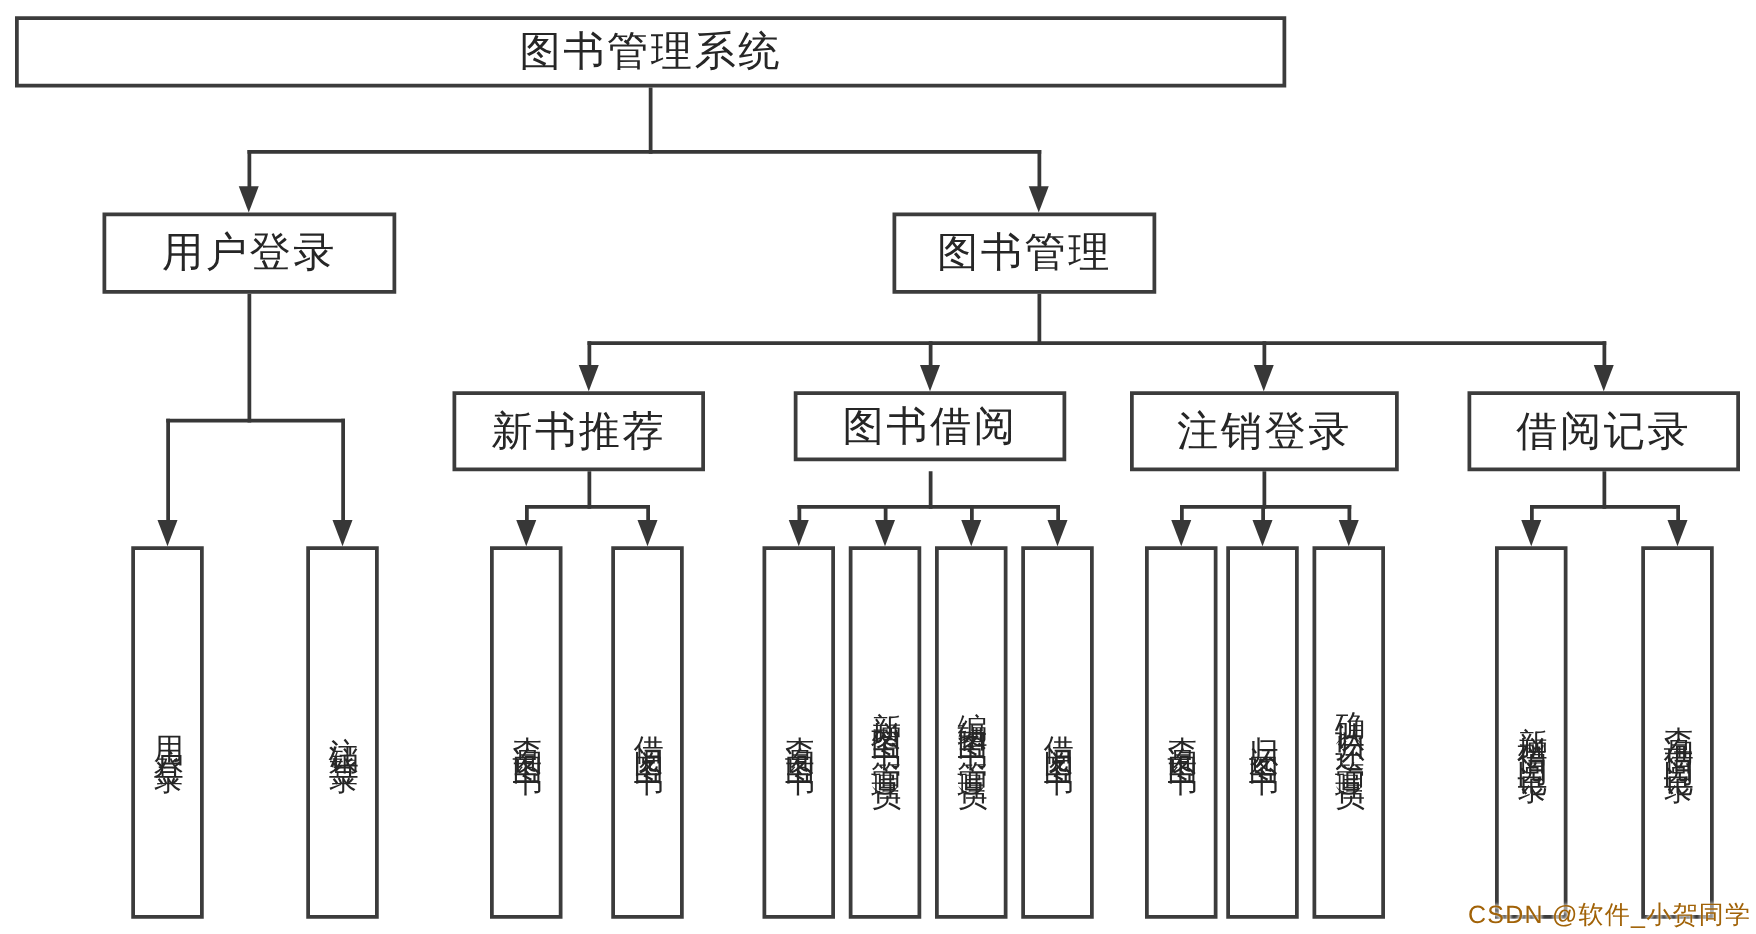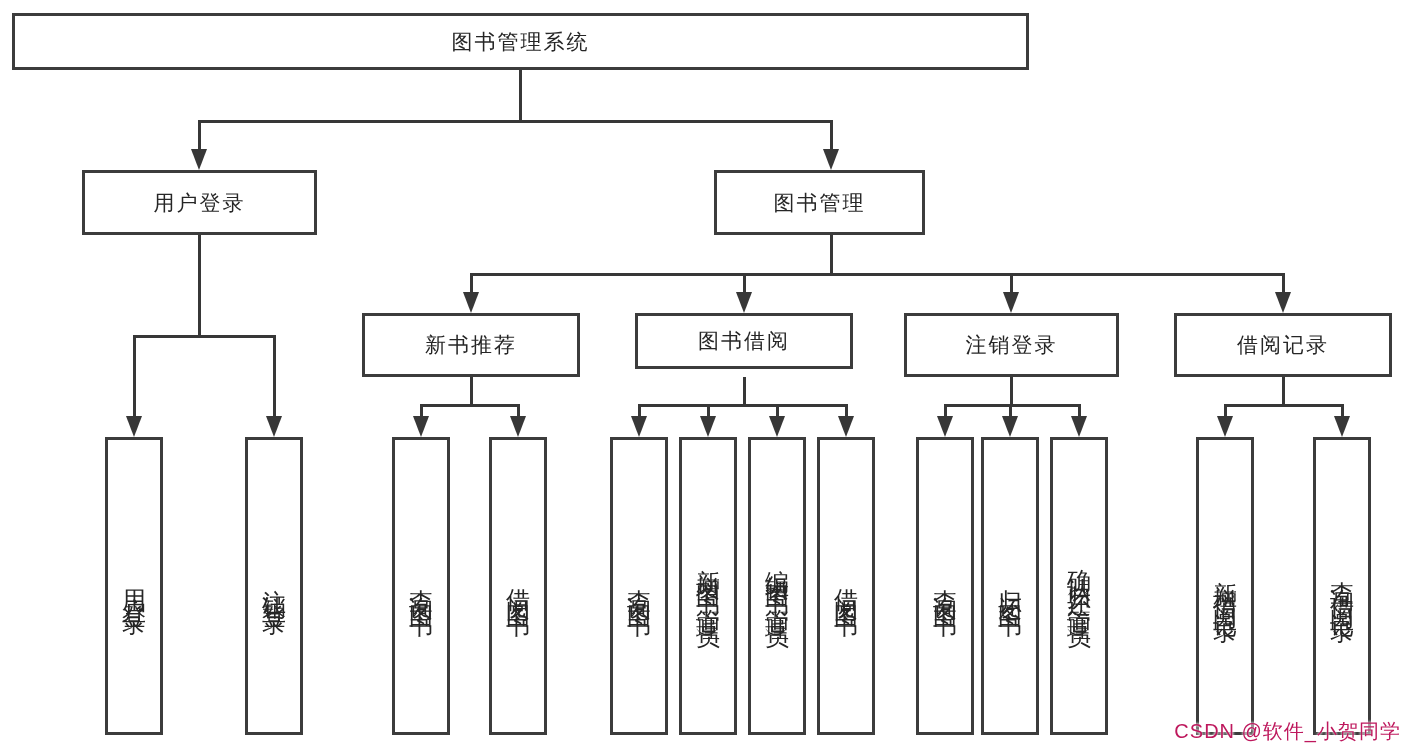--- a/index.html
+++ b/index.html
@@ -17,21 +17,21 @@
   }
   .box {
     position: absolute;
     box-sizing: border-box;
     border: 3px solid #3c3c3c;
     background: #ffffff;
     display: flex;
     align-items: center;
     justify-content: center;
     color: #262626;
-    font-size: 21px;
+    font-size: 33px;
     letter-spacing: 2px;
     text-align: center;
     white-space: nowrap;
   }
   .leaf {
     writing-mode: vertical-rl;
     text-orientation: mixed;
     letter-spacing: 8px;
     font-size: 24px;
     white-space: normal;
@@ -48,36 +48,36 @@
     border-left: 8px solid transparent;
     border-right: 8px solid transparent;
     border-top: 21px solid #373737;
   }
   .watermark {
     position: absolute;
     right: 4px;
     bottom: 2px;
     font-size: 20px;
     letter-spacing: 1px;
-    color: #be185d;
+    color: #a16207;
     text-shadow: 0 0 3px #ffffff, 0 0 3px #ffffff;
     white-space: nowrap;
   }
 </style>
 </head>
 <body>
 
 <div class="canvas">
 
   <div class="box" style="left:12px; top:13px; width:1017px; height:57px">图书管理系统</div>
 
   <div class="box" style="left:82px; top:170px; width:235px; height:65px">用户登录</div>
   <div class="box" style="left:714px; top:170px; width:211px; height:65px">图书管理</div>
 
-  <div class="box" style="left:362px; top:313px; width:218px; height:64px">新书推荐</div>
+  <div class="box" style="left:362px; top:313px; width:202px; height:64px">新书推荐</div>
   <div class="box" style="left:635px; top:313px; width:218px; height:56px">图书借阅</div>
   <div class="box" style="left:904px; top:313px; width:215px; height:64px">注销登录</div>
   <div class="box" style="left:1174px; top:313px; width:218px; height:64px">借阅记录</div>
 
   <div class="box leaf" style="left:105px; top:437px; width:58px; height:298px">用户登录</div>
   <div class="box leaf" style="left:245px; top:437px; width:58px; height:298px">注销登录</div>
 
   <div class="box leaf" style="left:392px; top:437px; width:58px; height:298px">查询图书</div>
   <div class="box leaf" style="left:489px; top:437px; width:58px; height:298px">借阅图书</div>
 

